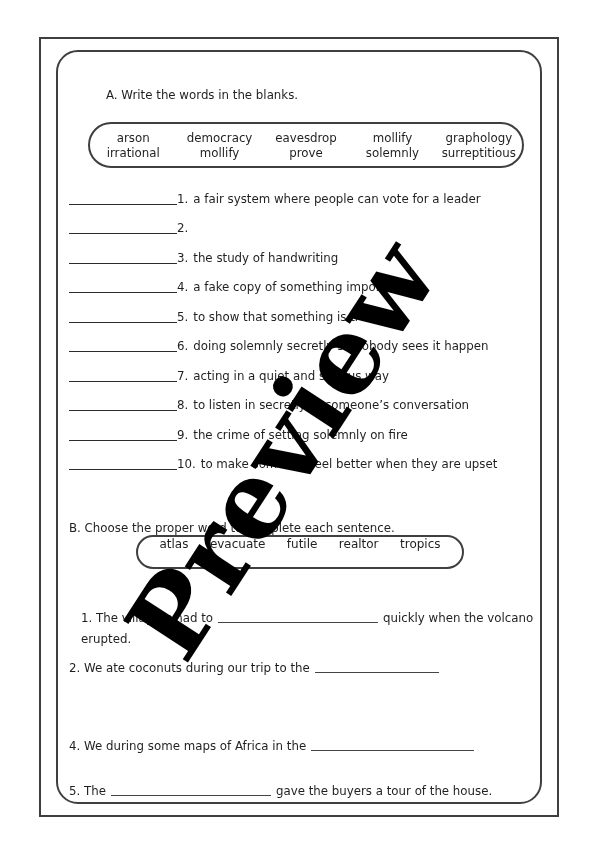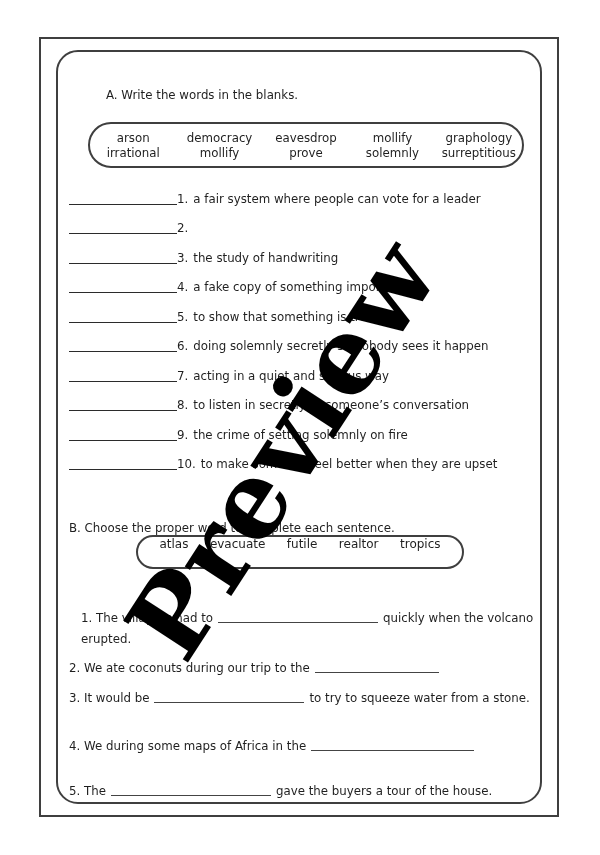--- a/index.html
+++ b/index.html
@@ -150,24 +150,20 @@
     </div>
 
     <div class="sentence s1">
       <span>1.</span>
       <span>The villagers had to</span><span class="blank-b bw1"></span><span>quickly when the volcano erupted.</span>
     </div>
     <div class="sentence s2">
       <span>2.</span>
       <span>We ate coconuts during our trip to the</span><span class="blank-b bw2"></span><span></span>
     </div>
-    <div class="sentence s3">
-      <span>3.</span>
-      <span>It would be</span><span class="blank-b bw3"></span><span>to try to squeeze water from a stone.</span>
-    </div>
     <div class="sentence s4">
       <span>4.</span>
       <span>We during some maps of Africa in the</span><span class="blank-b bw4"></span><span></span>
     </div>
     <div class="sentence s5">
       <span>5.</span>
       <span>The</span><span class="blank-b bw5"></span><span>gave the buyers a tour of the house.</span>
     </div>
 
   </div>

